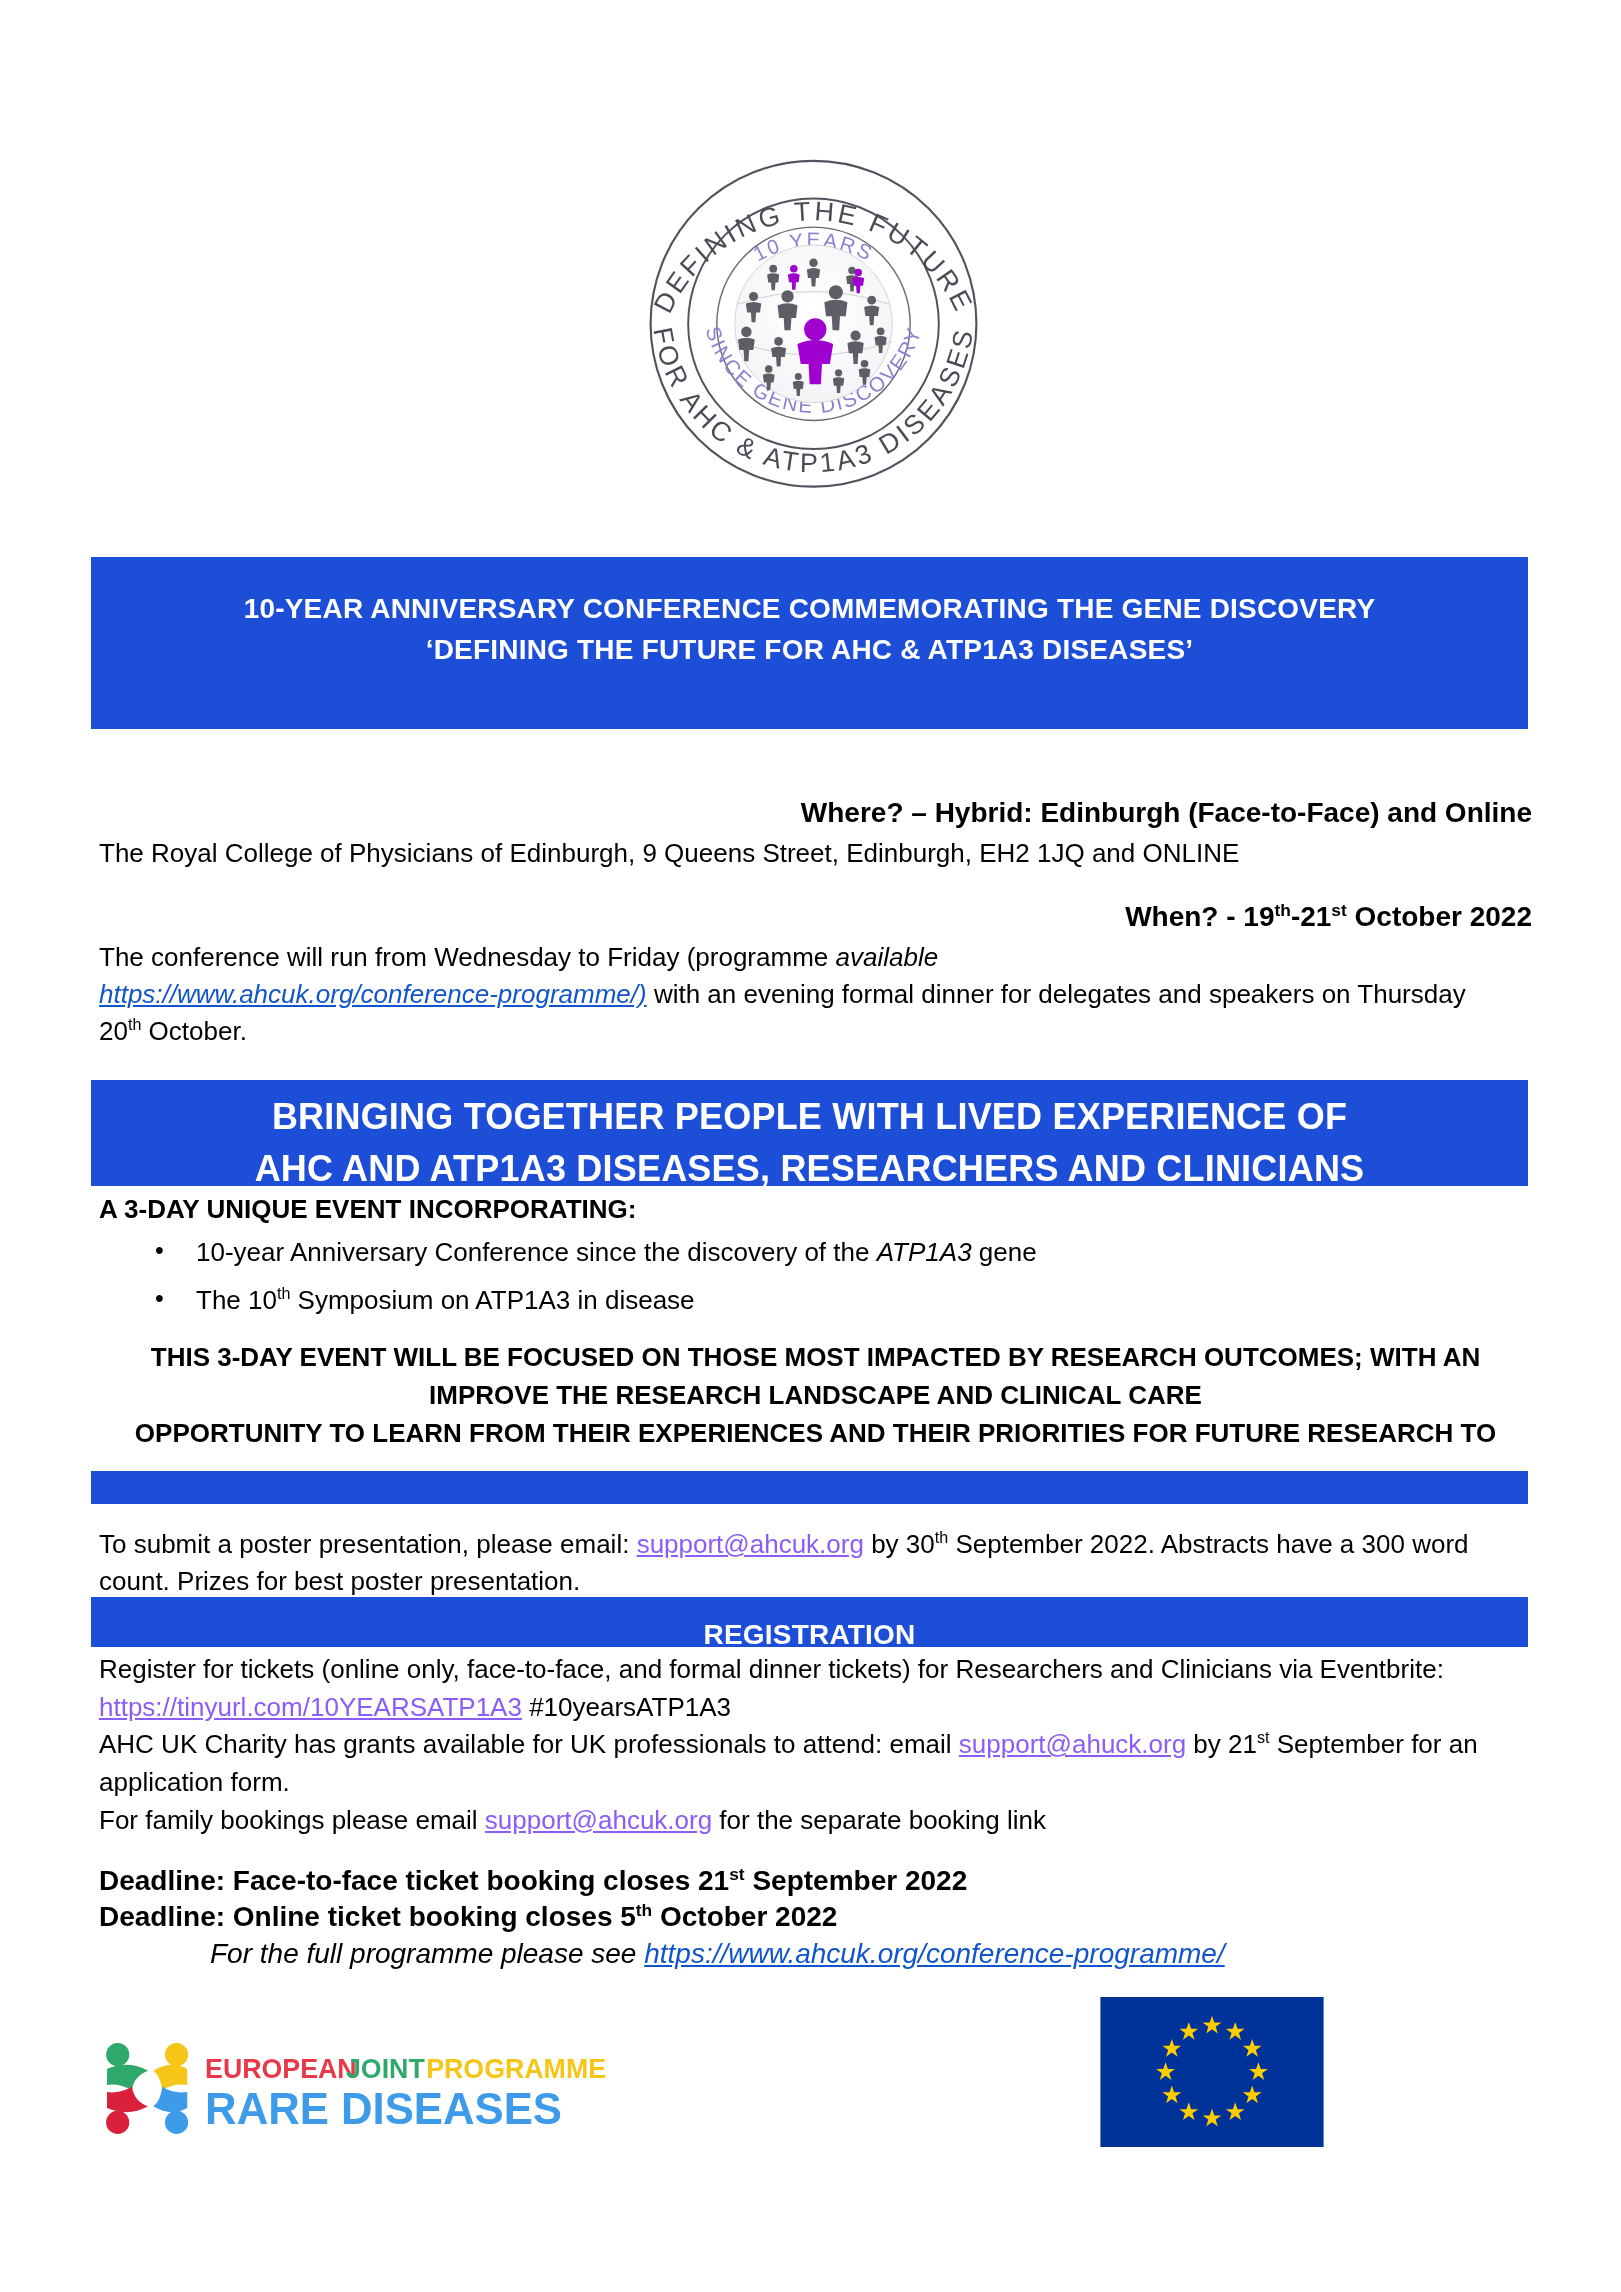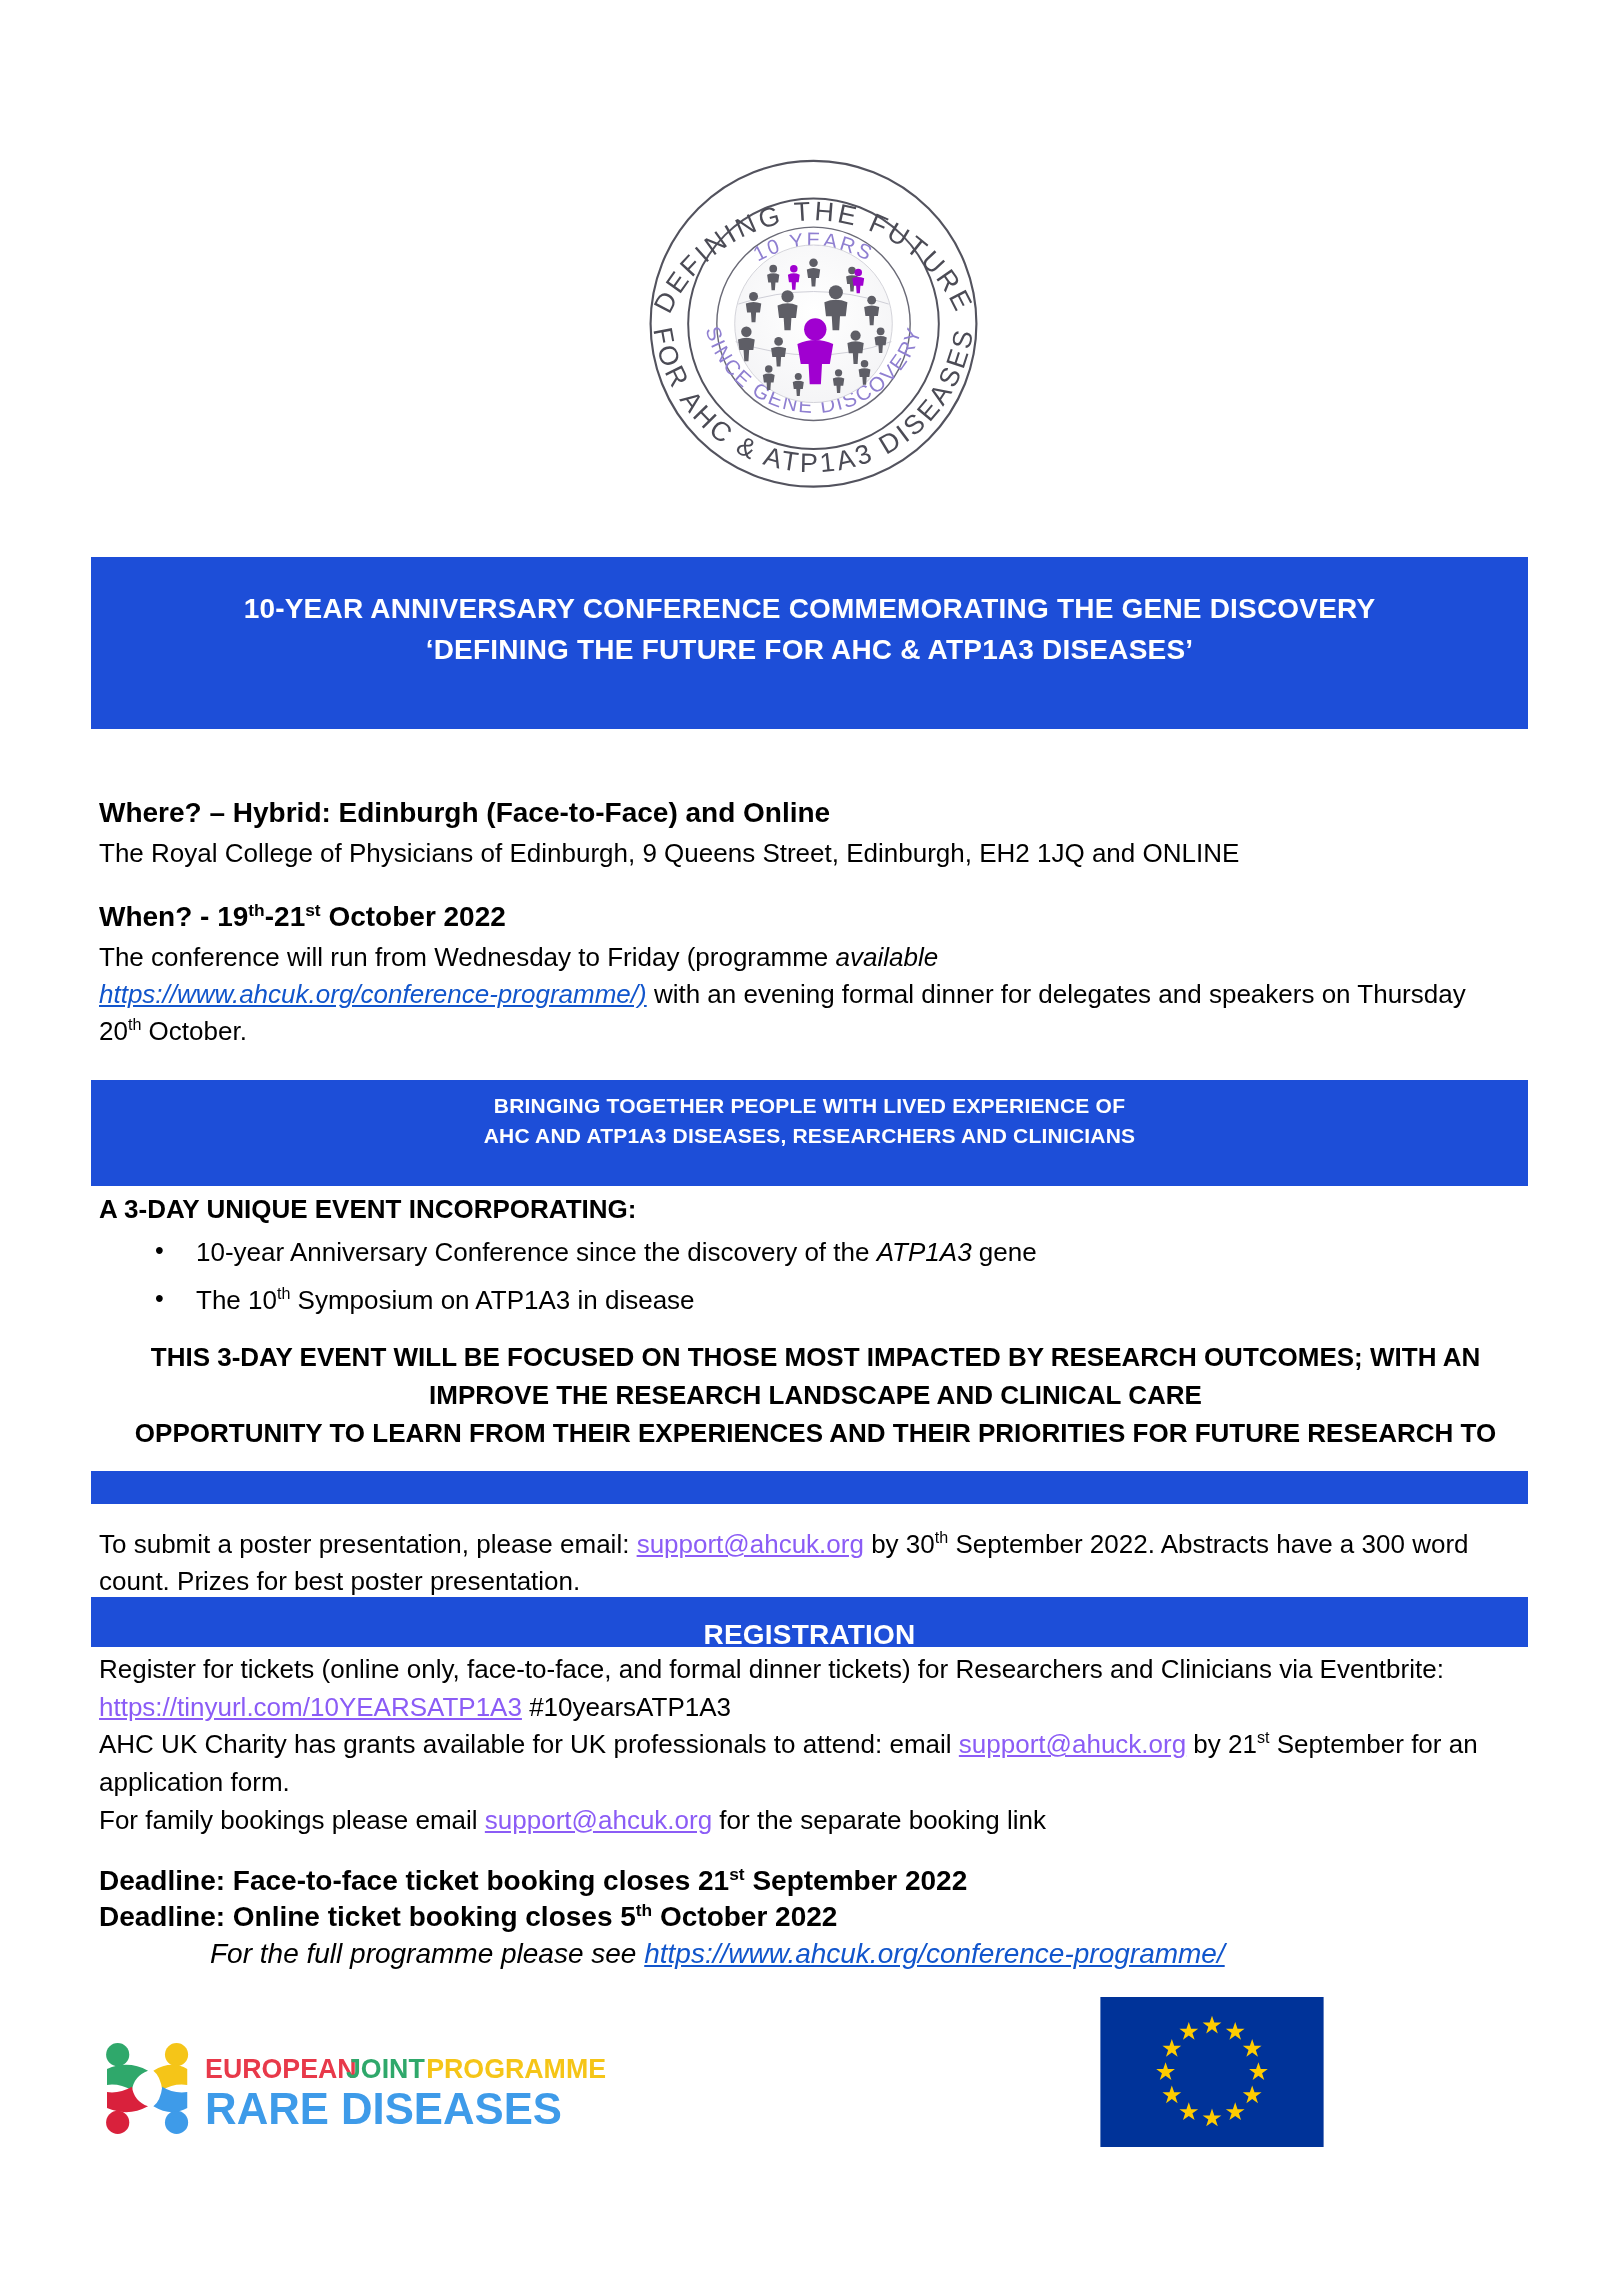--- a/index.html
+++ b/index.html
@@ -52,21 +52,21 @@
   #banner-title {
     top: 557px;
     height: 172px;
     padding-top: 32px;
     font-size: 28px;
   }
   #banner-bringing {
     top: 1080px;
     height: 106px;
     padding-top: 10.7px;
-    font-size: 21px;
+    font-size: 36px;
   }
   #banner-getinvolved {
     top: 1471px;
     height: 33px;
     padding-top: 25px;
     font-size: 28px;
   }
   #banner-registration {
     top: 1597px;
     height: 50px;
@@ -80,20 +80,21 @@
     left: 99px;
     width: 1433px;
     font-size: 26px;
     line-height: 1.42;
     color: #000;
   }
   .i  { font-style: italic; }
   .head {
     font-weight: bold;
     font-size: 28px;
+    text-align: right;
   }
   sup {
     font-size: 0.62em;
     vertical-align: super;
     line-height: 0;
   }
   a.link, .link {
     color: #8b5cf6;
     text-decoration: underline;
   }

